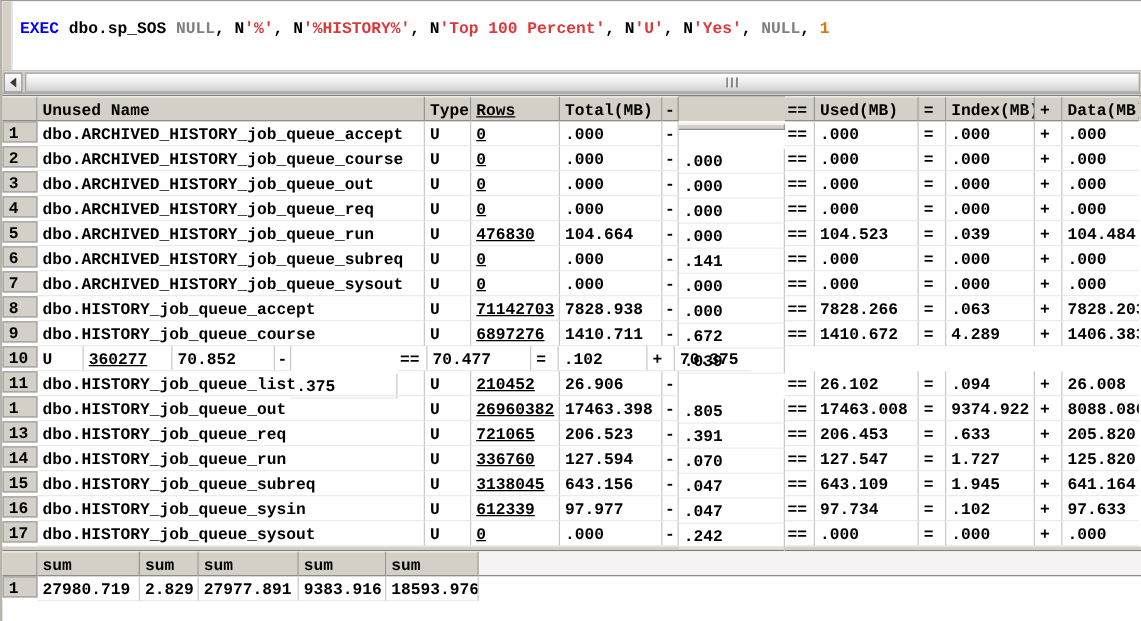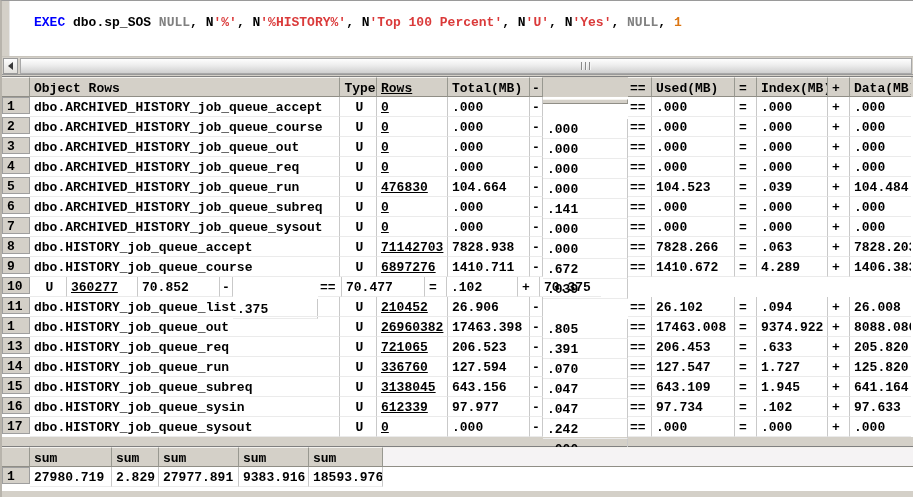--- a/index.html
+++ b/index.html
@@ -4,21 +4,21 @@
 <style>
   * { margin:0; padding:0; box-sizing:border-box; }
   html,body { width:913px; height:497px; overflow:hidden; }
   body { background:#D4D0C8; font-family:"Liberation Mono","DejaVu Sans Mono",monospace; }
 
   .window { width:913px; height:497px; border-top:1px solid #9A9A9A; border-left:2px solid #B8B4AC; position:relative; }
 
   
   .editor { position:relative; height:56px; background:#FFFFFF; border-bottom:1px solid #C8C4BC; overflow:hidden; cursor:text; }
   .editor-margin { position:absolute; left:0; top:0; width:8px; height:100%; background:#D4D0C8; border-right:1px solid #E8E8E8; }
-  .query-line { position:absolute; left:32px; top:14px; font-size:13px; font-weight:bold; white-space:pre; letter-spacing:0; }
+  .query-line { position:absolute; left:14px; top:14px; font-size:13px; font-weight:bold; white-space:pre; letter-spacing:0; }
 
   
   .hscrollbar { height:18px; display:flex; align-items:center; background:#D4D0C8; padding:0 1px; border-bottom:1px solid #9A9A9A; }
   .scroll-btn { width:15px; height:16px; background:linear-gradient(#FDFDFD,#E2E0DC); border:1px solid #9A9A9A; display:flex; align-items:center; justify-content:center; flex:0 0 auto; }
   .arrow-left { width:0; height:0; border-top:4px solid transparent; border-bottom:4px solid transparent; border-right:5px solid #3A3A3A; }
   .scroll-thumb { flex:1; height:16px; margin-left:2px; background:linear-gradient(#FEFEFE,#EDEDED 45%,#CFCFCF); border:1px solid #A8A8A8; position:relative; }
   .gripper { position:absolute; left:560px; top:3px; width:10px; height:8px;
              background:repeating-linear-gradient(90deg,#8A8A8A 0 1px,#F4F4F4 1px 2px,transparent 2px 4px); }
 
   
@@ -27,29 +27,29 @@
   .hcell { background:#D4D0C8; border-right:1px solid #989890; border-bottom:1px solid #908E86; border-top:1px solid #F4F2EE;
            padding:3px 0 0 4px; white-space:nowrap; overflow:hidden; flex:0 0 auto; }
   .grid-body { background:#FFFFFF; }
   .grid-row { display:flex; height:20px; background:#FFFFFF; align-items:flex-start; }
   .cell { flex:0 0 auto; height:20px; padding:3px 1px 0 4px; border-right:1px solid #C9C9C9; border-bottom:1px solid #EBEBEB;
           white-space:nowrap; overflow:hidden; }
   .numcell { flex:0 0 auto; width:28px; height:17px; margin-top:0; background:#D4D0C8; border:1px solid #9E9E9E;
              padding:1px 0 0 4px; }
 
   
-  .g1c0 {width:28px;} .g1c1 {width:310px;} .g1c2 {width:37px;text-align:center;} .g1c3 {width:71px;text-decoration:underline;}
+  .g1c0 {width:28px;} .g1c1 {width:310px;} .g1c2 {width:37px;} .g1c3 {width:71px;text-decoration:underline;}
   .g1c4 {width:82px;} .g1c5 {width:13px; padding-left:2px;} .g1c6 {width:85px;margin-top:22px;}
   .g1c7 {width:24px; padding-left:2px;} .g1c8 {width:83px;} .g1c9 {width:22px; padding-left:4px;}
   .g1c10 {width:71px;} .g1c11 {width:22px; padding-left:4px;} .g1c12 {width:61px; border-right:none;}
 
   .grid1 { margin-top:1px; }
 
   
-  .grid2 { margin-top:9px; background:#FFFFFF; padding-bottom:4px; }
+  .grid2 { margin-top:3px; background:#FFFFFF; padding-bottom:16px; }
   .g2c0 {width:28px;} .g2c1 {width:82px;} .g2c2 {width:47px;} .g2c3 {width:80px;}
   .g2c4 {width:70px;} .g2c5 {width:74px;}
   .g2c6 { flex:1 1 auto; border-right:none; }
   .hcell.filler { background:#F5F3F4; }
   .cell.filler { border-right:none; border-bottom:none; }
 </style>
 </head>
 <body>
 
 <div class="window">
@@ -64,21 +64,21 @@
       <span class="arrow-left"></span>
     </div>
     <div class="scroll-thumb">
       <span class="gripper"></span>
     </div>
   </div>
 
   <div class="grid grid1">
     <div class="grid-header" id="g1-header">
         <div class="hcell g1c0"></div>
-        <div class="hcell g1c1">Object Rows</div>
+        <div class="hcell g1c1">Unused Name</div>
         <div class="hcell g1c2">Type</div>
         <div class="hcell g1c3">Rows</div>
         <div class="hcell g1c4">Total(MB)</div>
         <div class="hcell g1c5">-</div>
         <div class="hcell g1c6">Unused(MB)</div>
         <div class="hcell g1c7">==</div>
         <div class="hcell g1c8">Used(MB)</div>
         <div class="hcell g1c9">=</div>
         <div class="hcell g1c10">Index(MB)</div>
         <div class="hcell g1c11">+</div>

